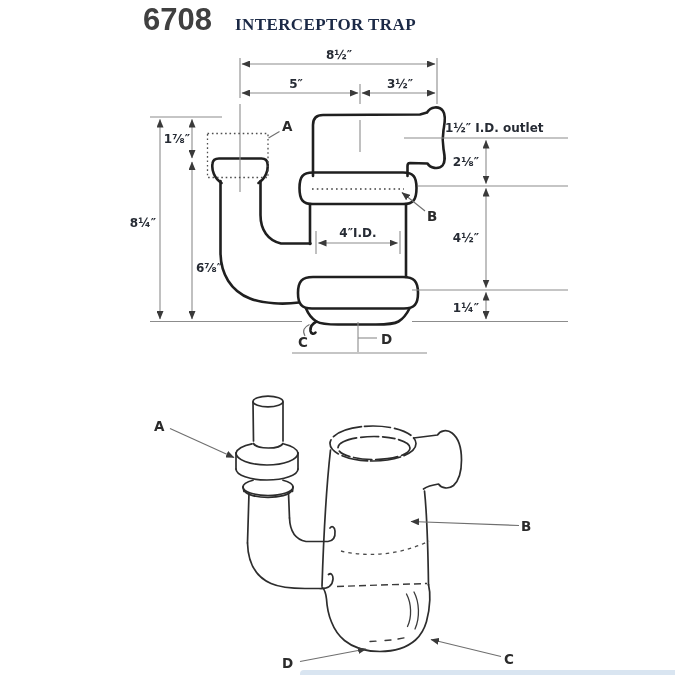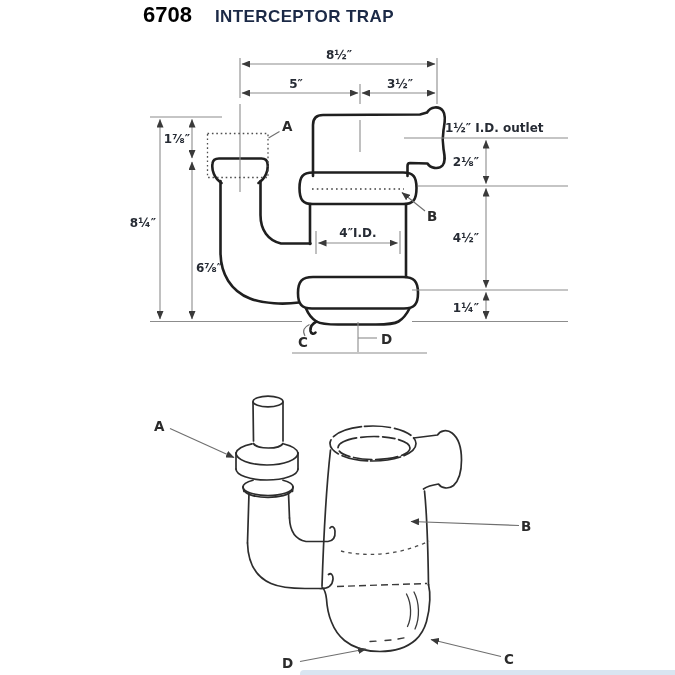--- a/index.html
+++ b/index.html
@@ -1,20 +1,20 @@
 <!DOCTYPE html>
 <html><head>
 <meta charset="utf-8">
 <style>
   html,body{margin:0;padding:0;background:#ffffff;}
   #page{position:relative;width:675px;height:675px;background:#ffffff;overflow:hidden;
         font-family:"Liberation Sans",sans-serif;}
   #header{position:absolute;left:143px;top:2px;display:flex;align-items:baseline;gap:23px;}
-  #model-no{font-size:22px;font-weight:bold;color:#000000;letter-spacing:0px;}
-  #prod-name{font-size:17px;font-weight:bold;color:#1b2946;letter-spacing:.4px;}
+  #model-no{font-size:31px;font-weight:bold;color:#404040;letter-spacing:0px;}
+  #prod-name{font-size:17px;font-weight:bold;color:#1b2946;letter-spacing:.4px;font-family:Liberation Serif, serif;}
   #footer-strip{position:absolute;left:300px;top:670px;width:375px;height:5px;
         background:#d9e5f1;border-top-left-radius:4px;}
   svg{position:absolute;left:0;top:0;}
   .outline{fill:none;stroke:#1f1f1f;stroke-width:2.6;stroke-linecap:round;stroke-linejoin:round;}
   .sk{fill:none;stroke:#2d2d2d;stroke-width:1.7;stroke-linecap:round;stroke-linejoin:round;}
   .sk2{fill:none;stroke:#3a3a3a;stroke-width:1.3;stroke-linecap:round;stroke-linejoin:round;}
   .dim{fill:none;stroke:#8c8c8c;stroke-width:1.1;}
   .leader{fill:none;stroke:#6f6f6f;stroke-width:1.1;}
   .dots{fill:none;stroke:#3f3f3f;stroke-width:1.5;stroke-dasharray:1.6 3.2;}
   .dots-rect{fill:none;stroke:#4f4f4f;stroke-width:1.3;stroke-dasharray:1.6 2.8;}

